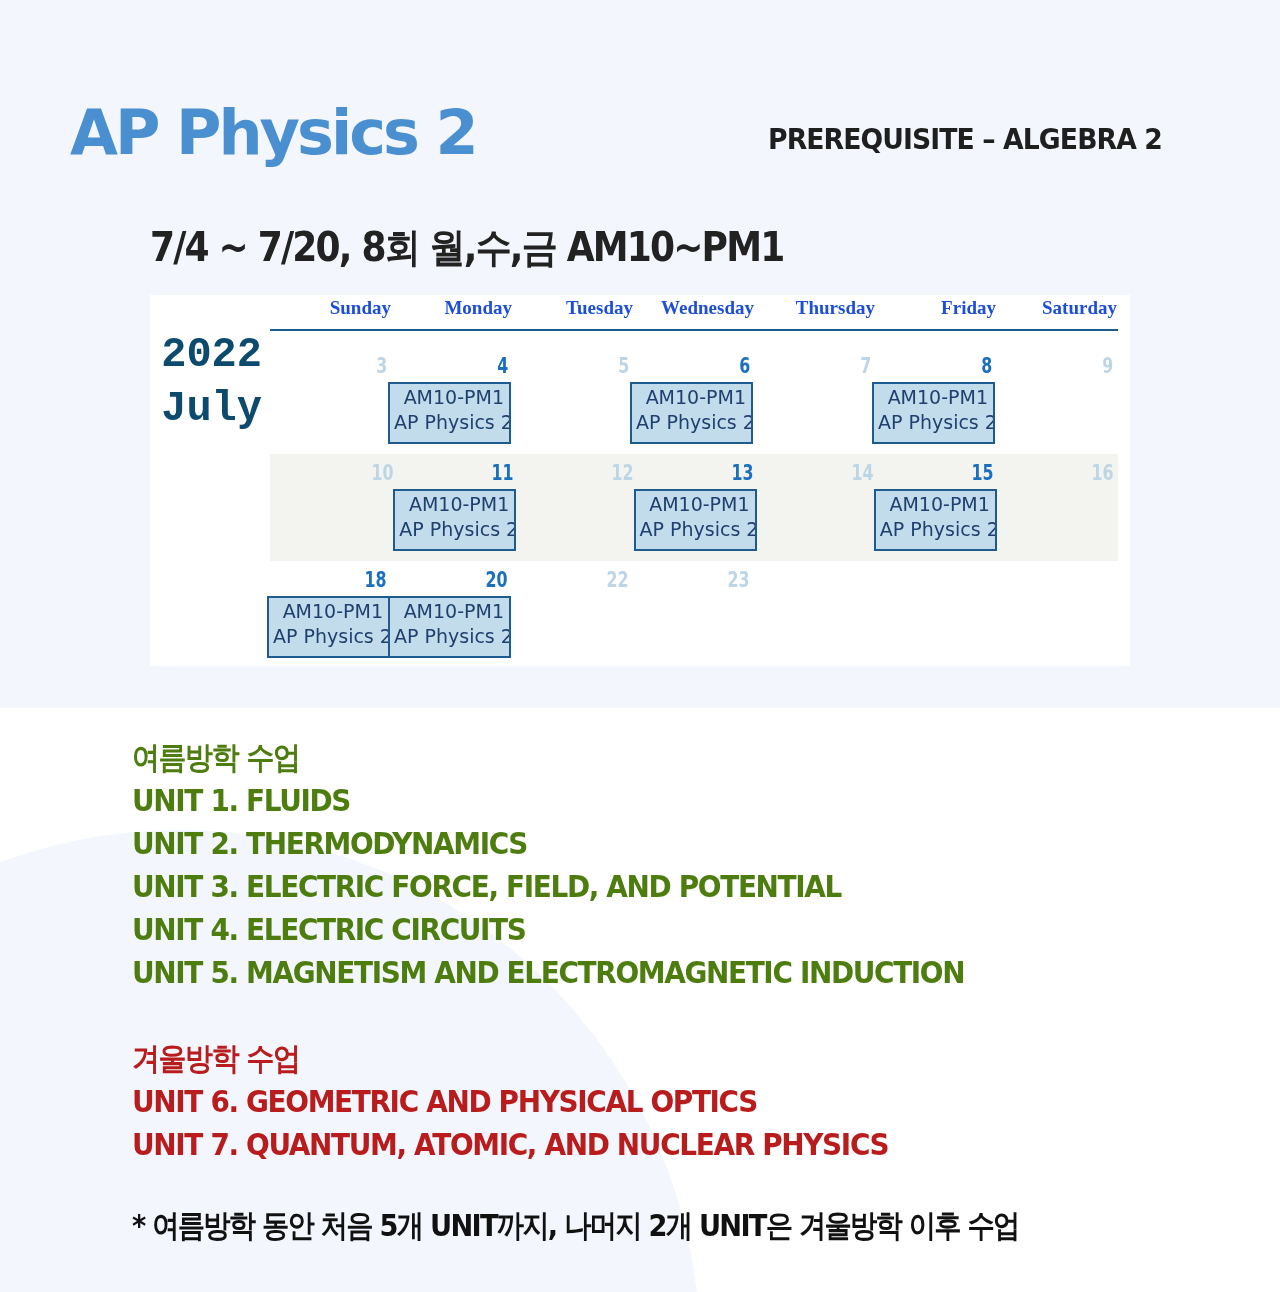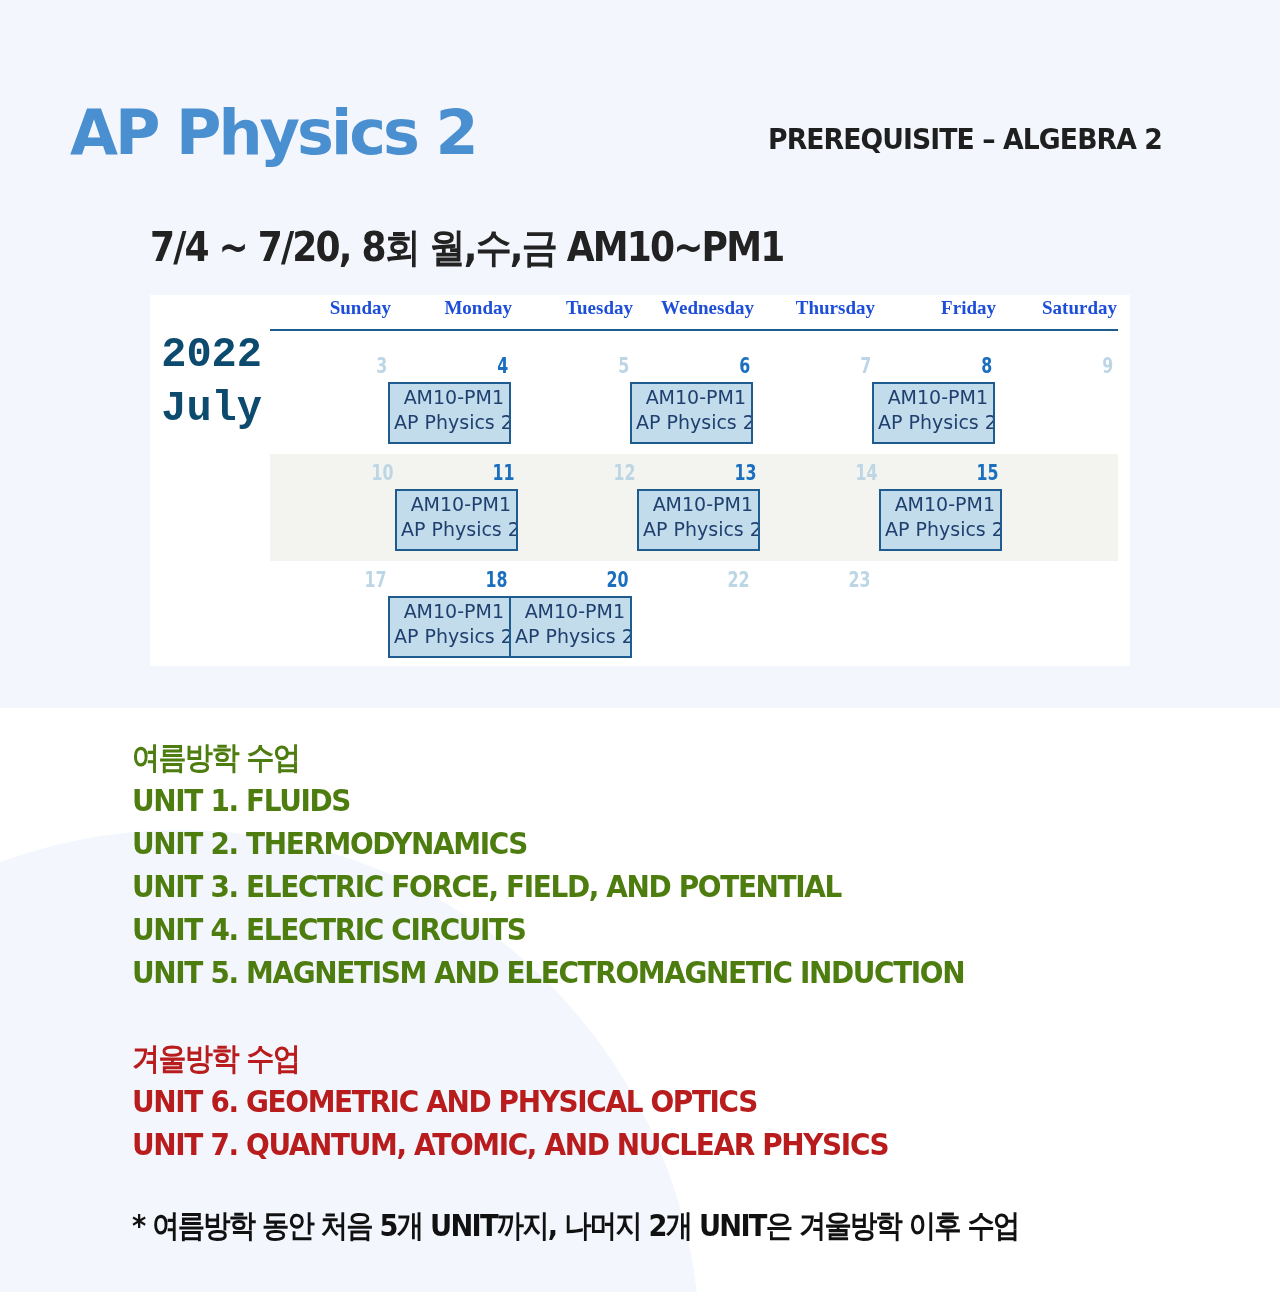--- a/index.html
+++ b/index.html
@@ -173,25 +173,25 @@
         <div class="day">
           <div class="day-num">14</div>
         </div>
         <div class="day active">
           <div class="day-num">15</div>
           <div class="event">
             <span>AM10-PM1</span>
             <span>AP Physics 2</span>
           </div>
         </div>
+        <div class="day">
+          <div class="day-num">16</div>
+        </div>
       </div>
       <div class="week" style="top: 266px;">
-        <div class="day">
-          <div class="day-num">17</div>
-        </div>
         <div class="day active">
           <div class="day-num">18</div>
           <div class="event">
             <span>AM10-PM1</span>
             <span>AP Physics 2</span>
           </div>
         </div>
         <div class="day active">
           <div class="day-num">20</div>
           <div class="event">

